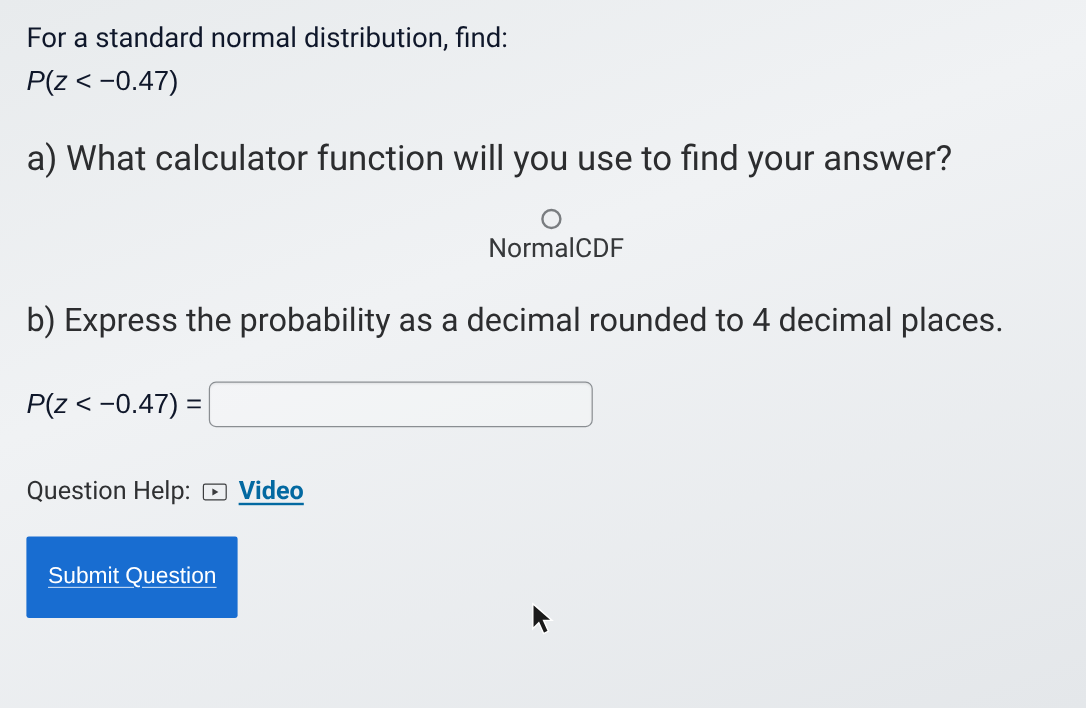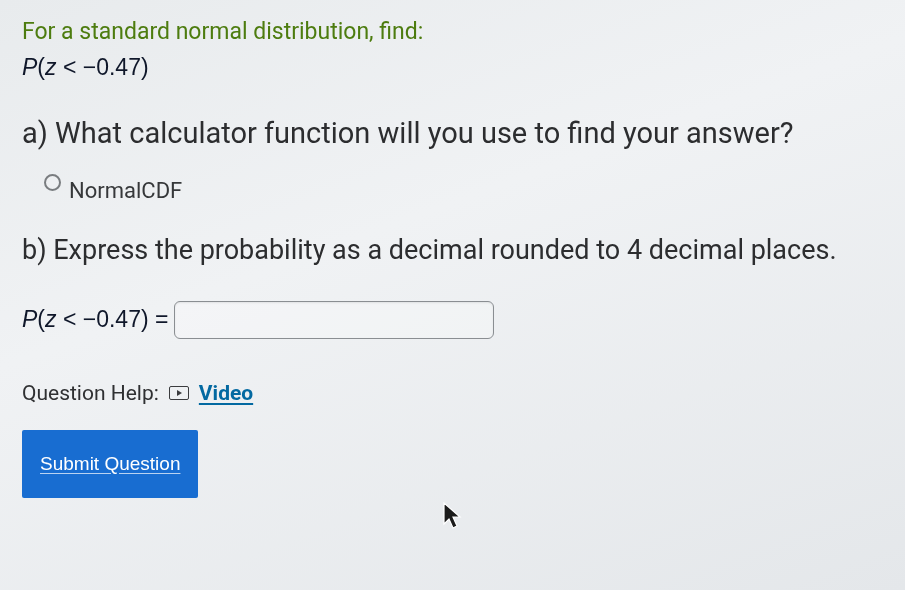--- a/index.html
+++ b/index.html
@@ -13,42 +13,44 @@
   body {
     font-family: -apple-system, BlinkMacSystemFont, "Segoe UI", Roboto, Helvetica, Arial, sans-serif;
     background: linear-gradient(160deg, #e8ebed 0%, #f0f2f4 40%, #e4e7ea 100%);
     color: #2a2b2d;
     padding: 14px 22px;
     font-size: 22px;
     line-height: 1.55;
   }
   .prompt-line1 {
     font-size: 23px;
-    color: #4d7c0f;
+    color: #0f172a;
   }
   .math {
     font-family: Liberation Sans, sans-serif;
     font-size: 23px;
     color: #0f172a;
   }
   .ital { font-style: italic; }
   .part-a {
     margin-top: 26px;
     font-size: 29px;
     color: #2c2d2f;
   }
   .options {
     margin-top: 18px;
     margin-left: 22px;
   }
   .option-row {
     display: flex;
+    align-items: center;
     margin-bottom: 14px;
     font-size: 22px;
     color: #36383a;
+    flex-direction: column;
   }
   .radio {
     width: 17px;
     height: 17px;
     border: 2px solid #7a7d80;
     border-radius: 50%;
     background: #eef0f2;
     margin-right: 8px;
     flex: 0 0 auto;
   }

